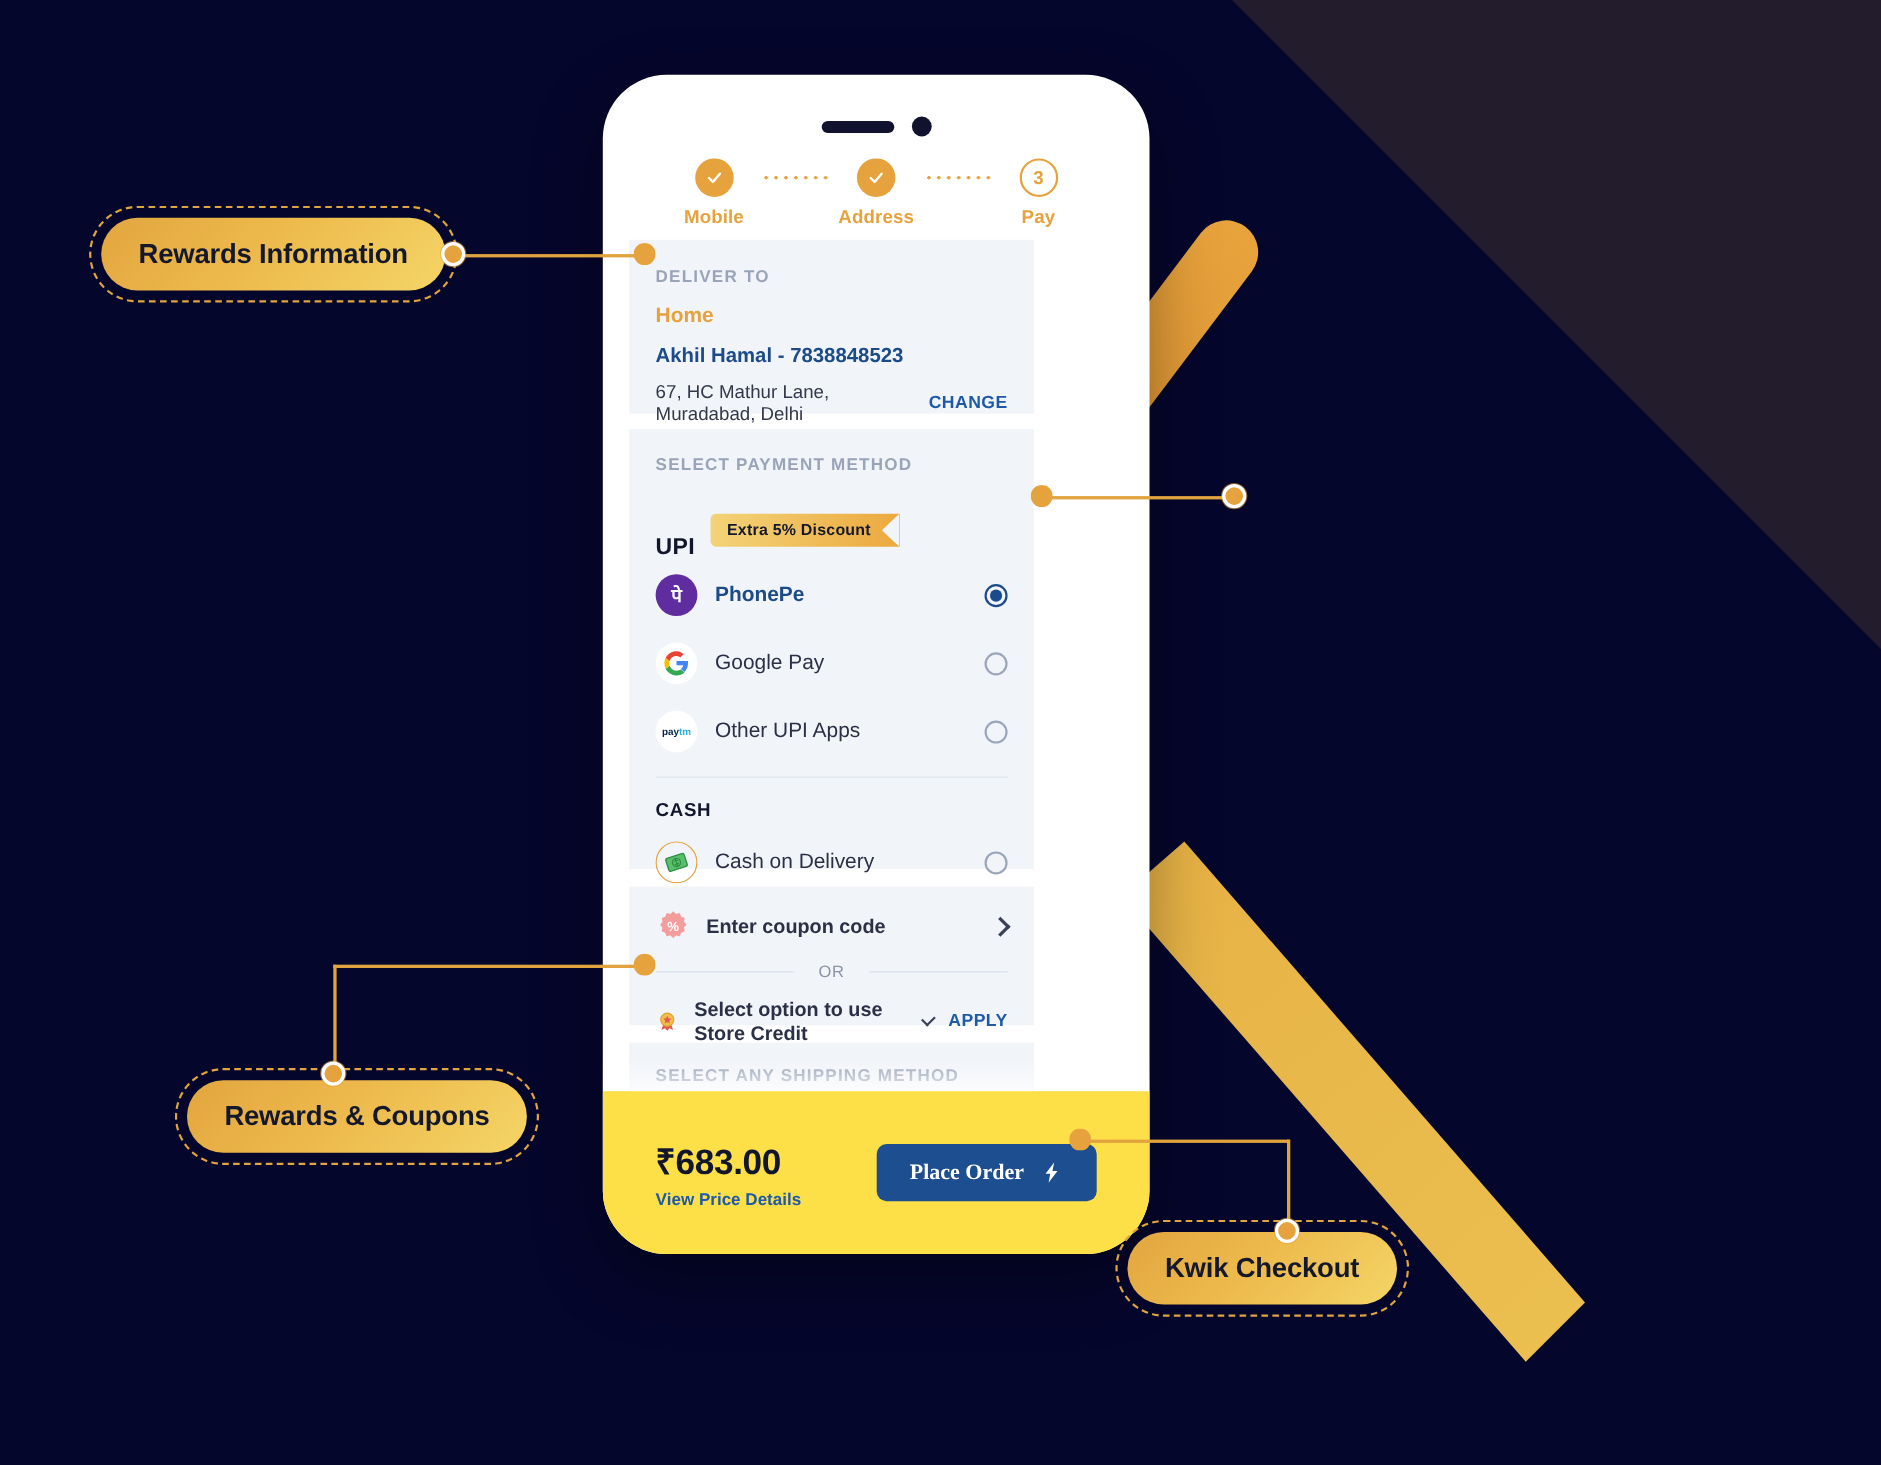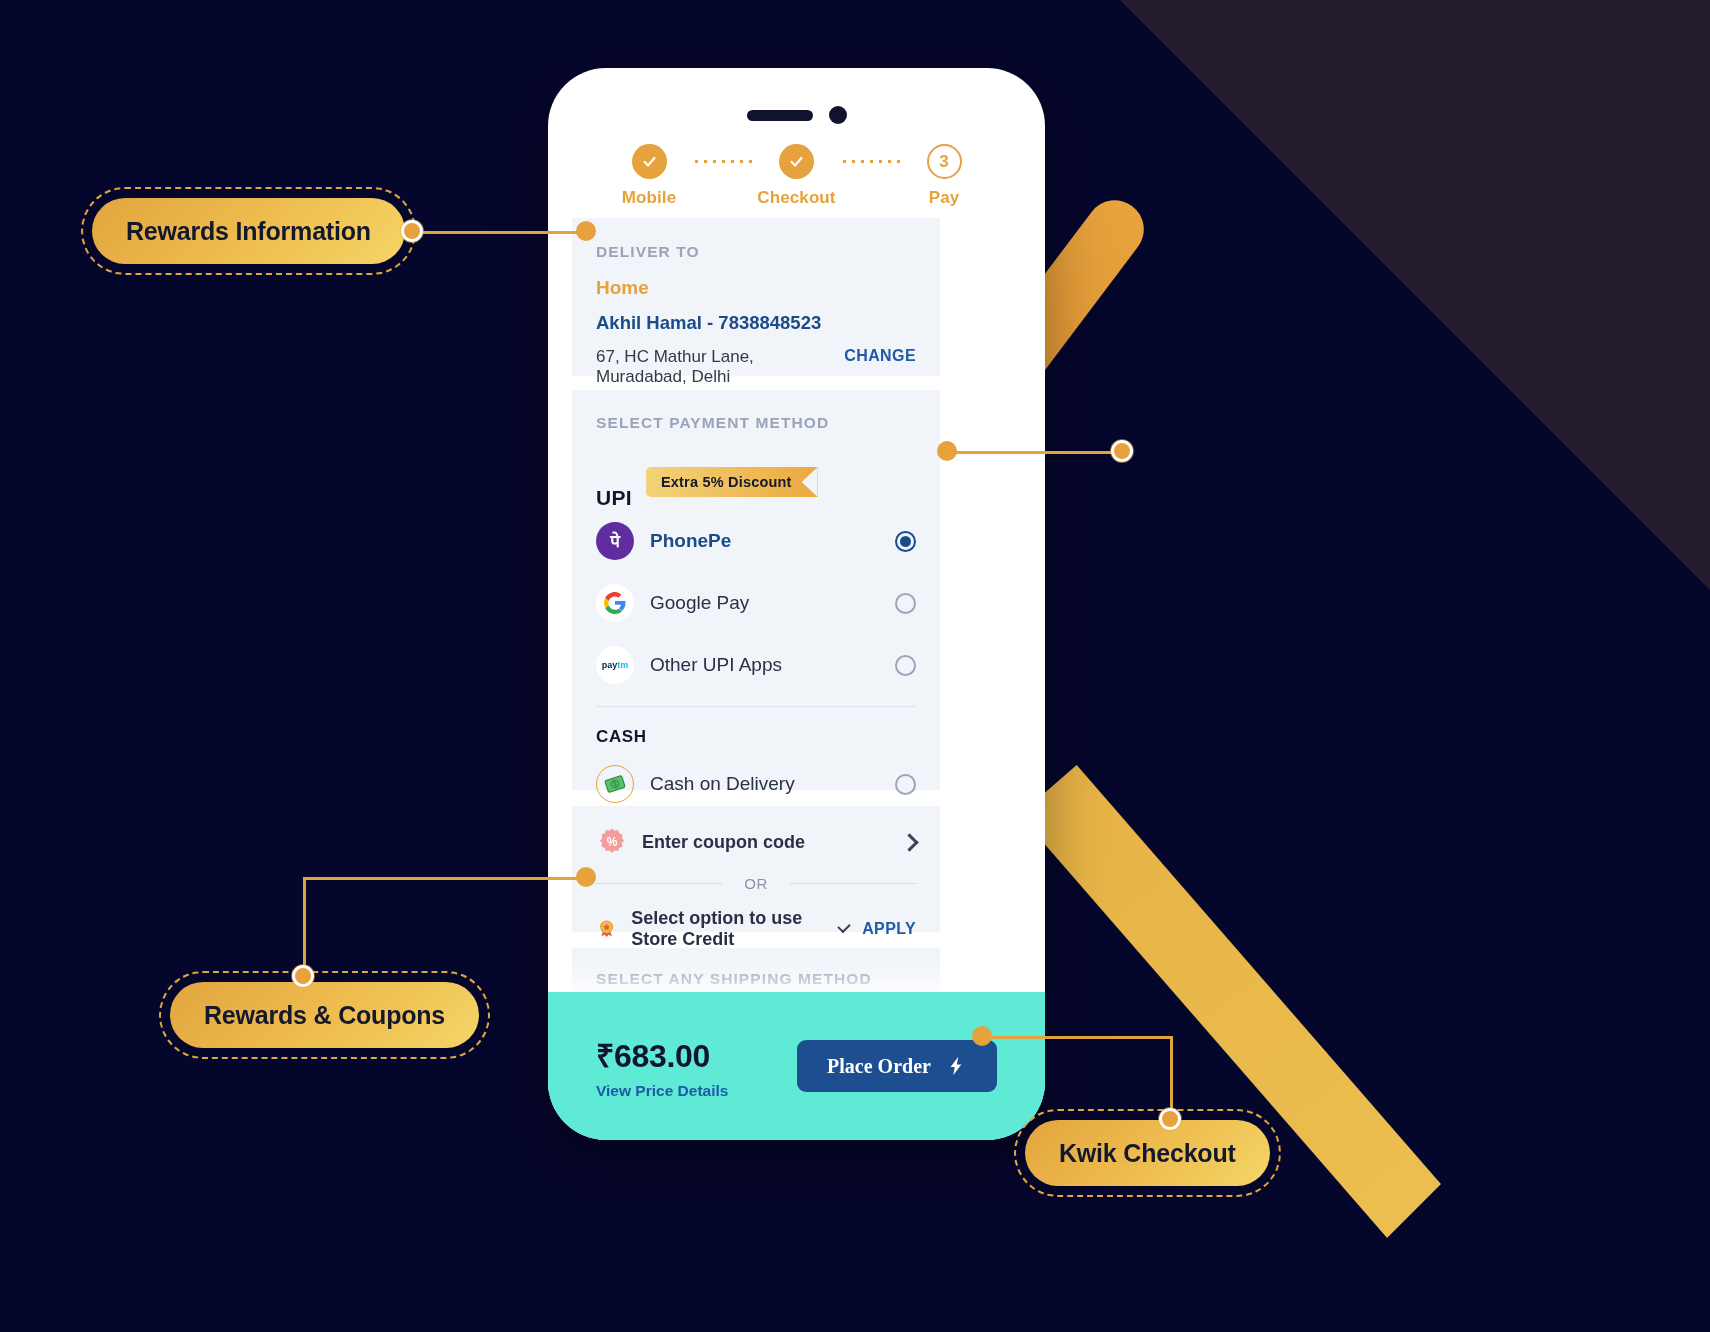--- a/index.html
+++ b/index.html
@@ -100,21 +100,21 @@
   }
   .sec-title {
     font-size: 15.5px; font-weight: bold; color: #9aa4b8;
     letter-spacing: 1.1px; text-transform: uppercase;
   }
 
   
   #deliver-card { top: 150px; height: 158px; padding: 25px 24px 0 24px; }
   .home-tag { margin-top: 16px; font-size: 19px; font-weight: bold; color: #e5a23d; }
   .cust-name { margin-top: 13px; font-size: 18.5px; font-weight: bold; color: #1c4b8a; }
-  .addr-row { margin-top: 13px; display: flex; justify-content: space-between; }
+  .addr-row { margin-top: 13px; display: flex; align-items: center; justify-content: space-between; }
   .addr-text { font-size: 17px; color: #33384a; }
   .change-btn { font-size: 16px; font-weight: bold; color: #1f5aa8; letter-spacing: .4px; cursor:pointer; }
 
   
   #pay-card { top: 322px; height: 400px; padding: 24px 24px 0 24px; }
   .upi-row { display: flex; align-items: center; gap: 14px; margin-top: 22px; }
   .upi-word { font-size: 21px; font-weight: bold; color: #12162c; letter-spacing: .3px; margin-top: 32px; }
   .ribbon {
     position: relative;
     background: linear-gradient(90deg,#f3d378,#eca93f);
@@ -167,21 +167,21 @@
   .credit-label { font-size: 18px; font-weight: bold; color: #2b3046; }
   .chev-down { width: 11px; height: 11px; border-right: 2.6px solid #3a4258; border-bottom: 2.6px solid #3a4258; transform: rotate(45deg); margin: -5px 0 0 10px; cursor:pointer; }
   .apply-btn { margin-left: auto; font-size: 16px; font-weight: bold; color: #1f5aa8; letter-spacing: .4px; cursor:pointer; }
 
   
   #ship-card { top: 880px; height: 60px; padding: 22px 24px 0 24px; }
 
   
   .bottom-bar {
     position: absolute; left: 0; right: 0; bottom: 0;
-    height: 148px; background: #5eead4;
+    height: 148px; background: #fde047;
     display: flex; align-items: center;
     padding: 0 48px; gap: 20px;
     box-shadow: 0 -10px 26px rgba(255,255,255,.95);
     justify-content: center;
   }
   .price { font-size: 32px; font-weight: bold; color: #12162c; letter-spacing: -.3px; }
   .price-link { margin-top: 6px; font-size: 15.5px; font-weight: bold; color: #1f5aa8; cursor:pointer; }
   .place-order {
     margin-left: auto;
     background: #1d4e8f; color: #fff;
@@ -272,21 +272,21 @@
         </div>
         <div class="step-label">Mobile</div>
       </div>
       <div class="step-conn"></div>
       <div class="step">
         <div class="step-circle done">
           <svg class="check" viewBox="0 0 24 24">
             <path d="M5 12.5 L10 17.5 L19 7" fill="none" stroke="#fff" stroke-width="3" stroke-linecap="round" stroke-linejoin="round"></path>
           </svg>
         </div>
-        <div class="step-label">Checkout</div>
+        <div class="step-label">Address</div>
       </div>
       <div class="step-conn"></div>
       <div class="step">
         <div class="step-circle current">3</div>
         <div class="step-label">Pay</div>
       </div>
     </div>
 
     <div class="card" id="deliver-card">
       <div class="sec-title">DELIVER TO</div>

